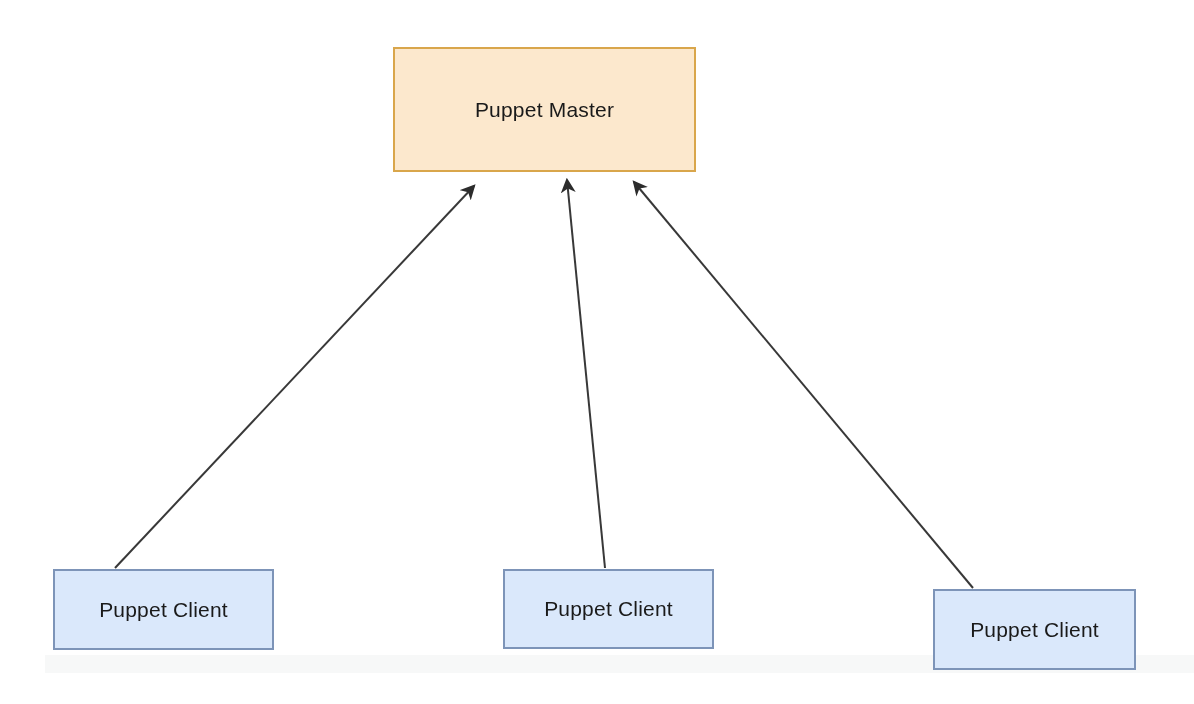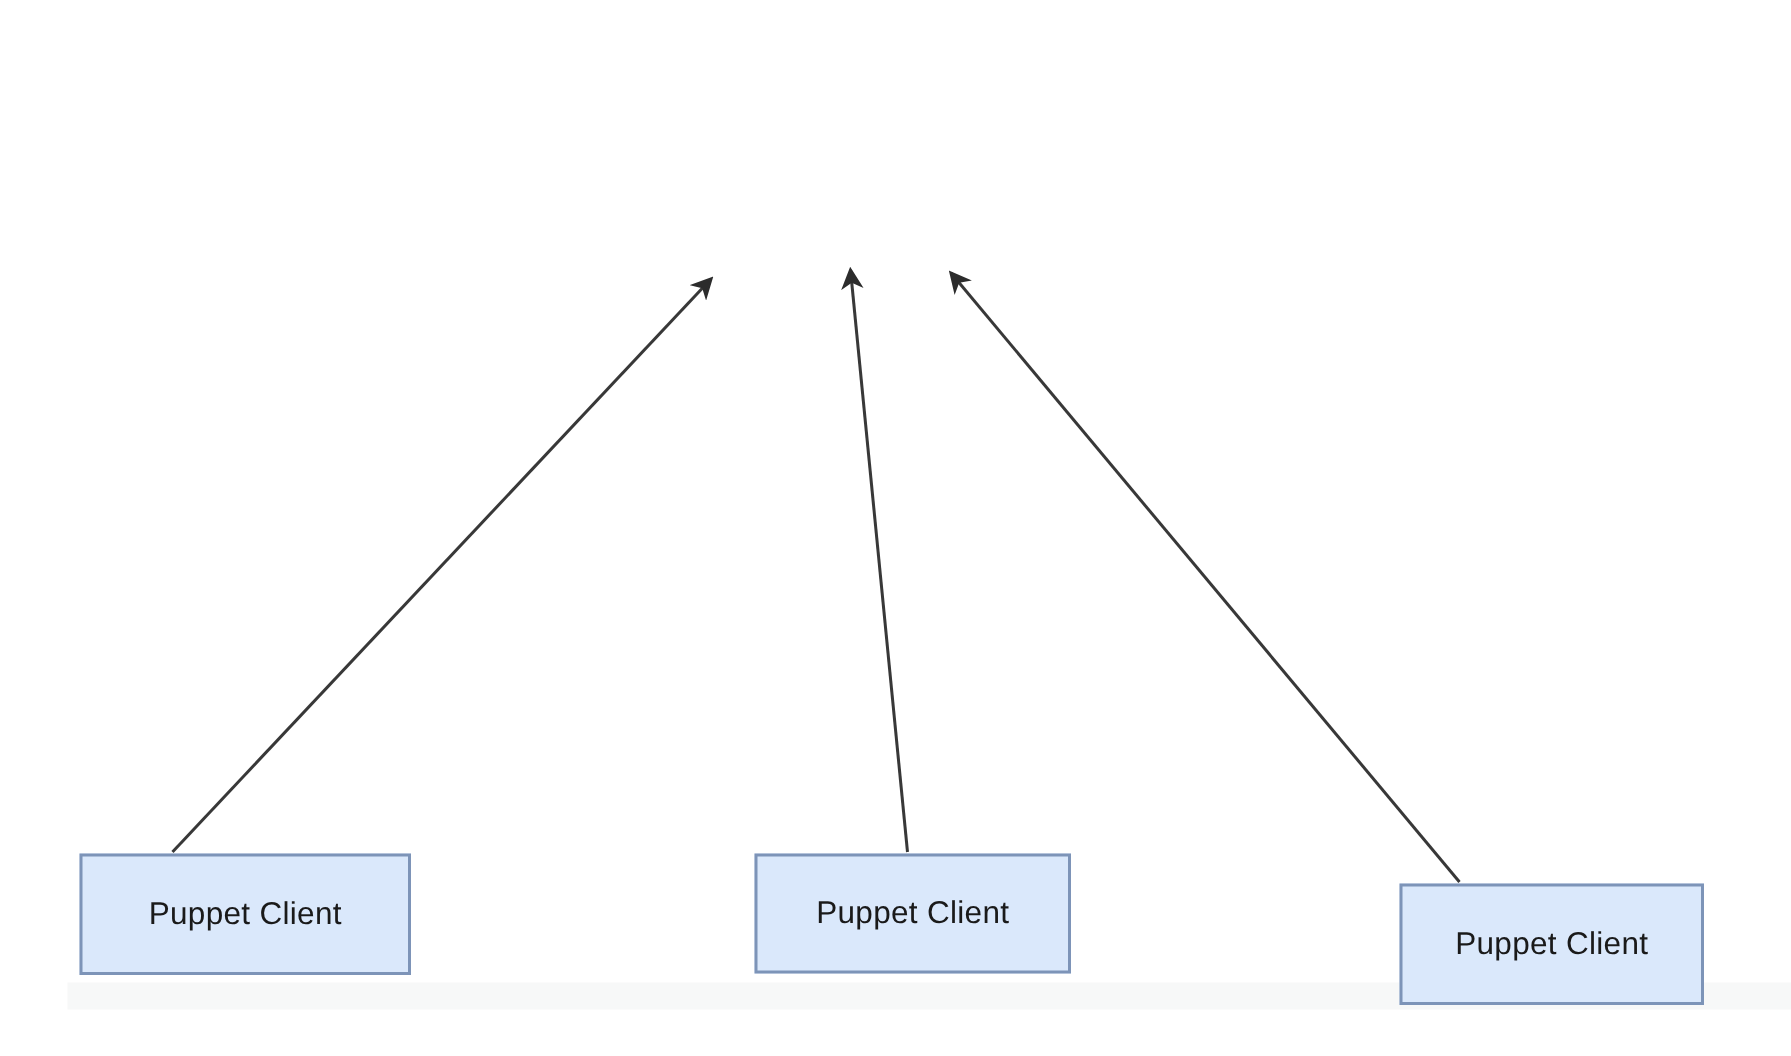--- a/index.html
+++ b/index.html
@@ -87,20 +87,23 @@
     <defs>
       <marker id="arrowhead" viewBox="0 0 10 10" refX="8.5" refY="5" markerWidth="7.5" markerHeight="7.5" orient="auto">
         <path d="M0,0 L10,5 L0,10 L2.8,5 z" fill="#2c2c2c"></path>
       </marker>
     </defs>
     <line x1="115" y1="568" x2="474" y2="186" stroke="#383838" stroke-width="2" marker-end="url(#arrowhead)"></line>
     <line x1="605" y1="568" x2="567" y2="180" stroke="#383838" stroke-width="2" marker-end="url(#arrowhead)"></line>
     <line x1="973" y1="588" x2="634" y2="182" stroke="#383838" stroke-width="2" marker-end="url(#arrowhead)"></line>
   </svg>
 
+  <div class="node node-master">
+    <span class="node-label">Puppet Master</span>
+  </div>
 
   <div class="node node-client node-client-left">
     <span class="node-label">Puppet Client</span>
   </div>
 
   <div class="node node-client node-client-middle">
     <span class="node-label">Puppet Client</span>
   </div>
 
   <div class="node node-client node-client-right">

